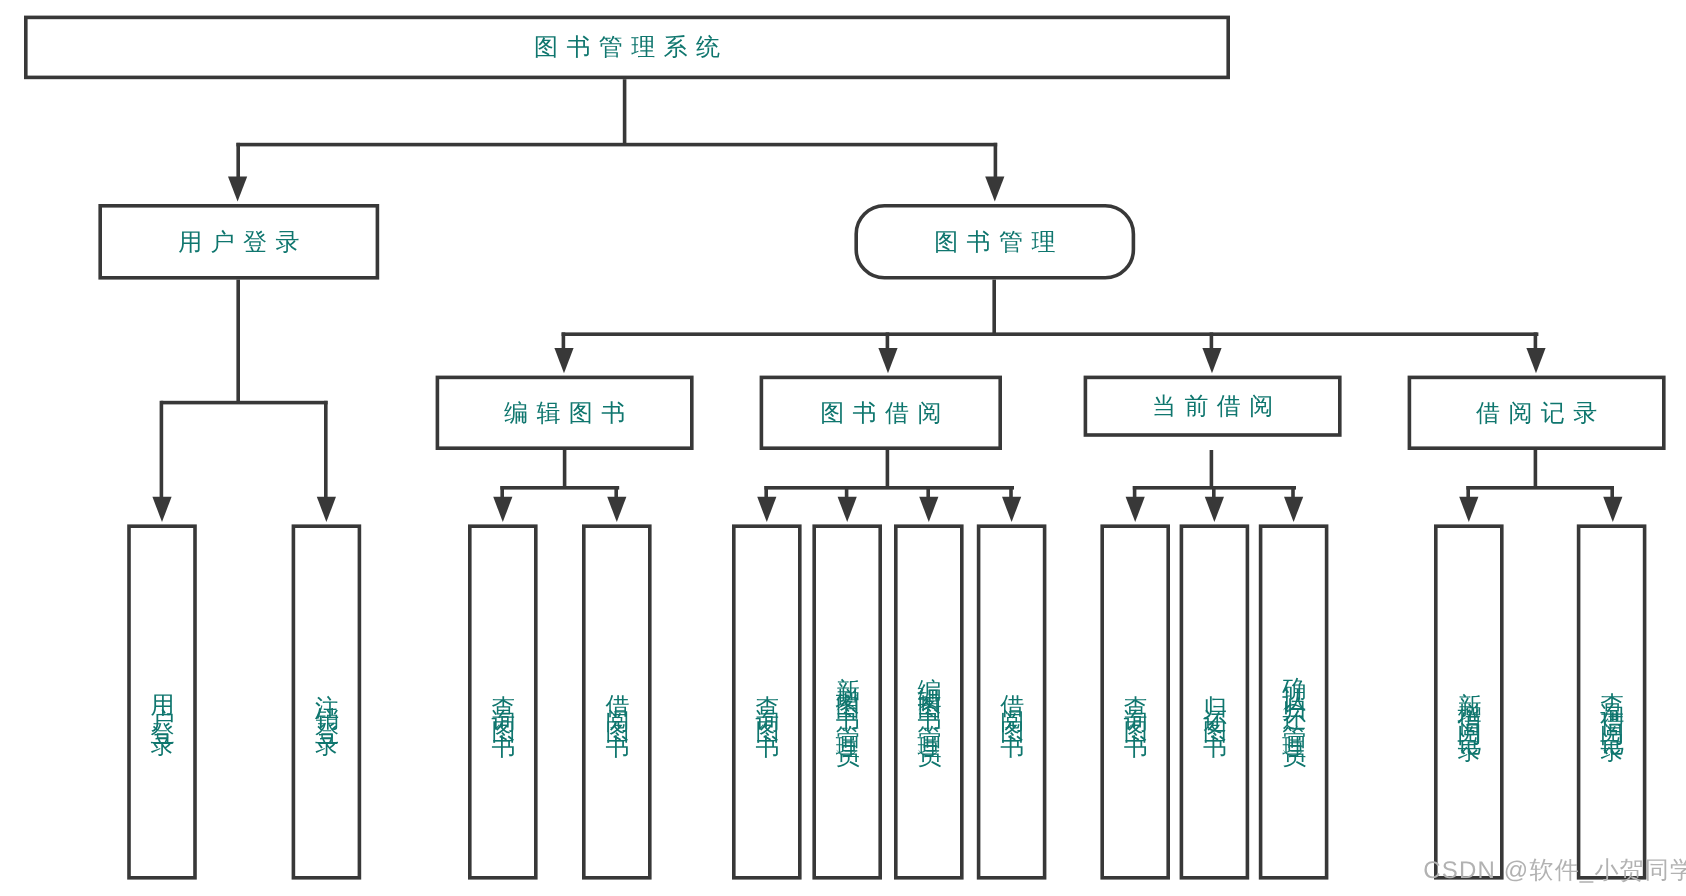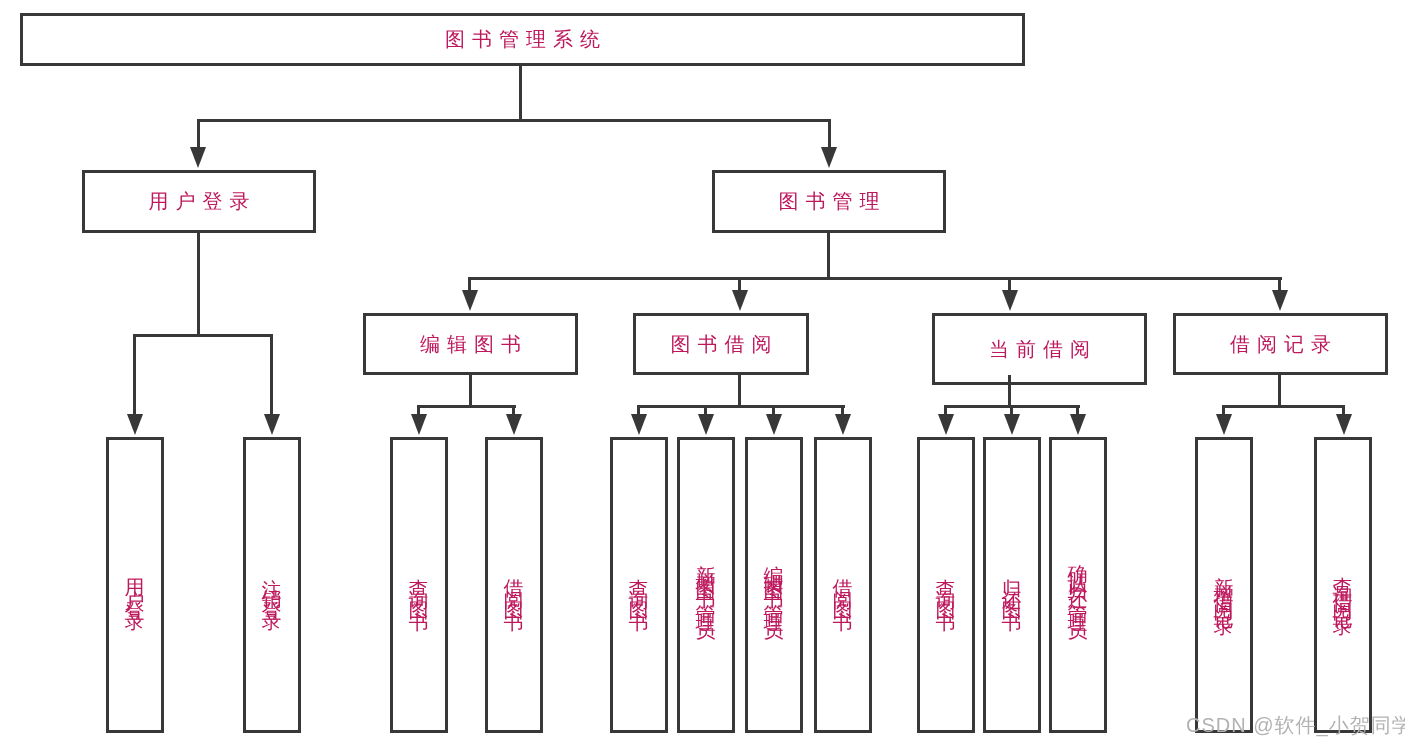--- a/index.html
+++ b/index.html
@@ -14,21 +14,21 @@
   }
   .box {
     position: absolute;
     box-sizing: border-box;
     border: 3px solid #383838;
     background: #ffffff;
     display: flex;
     align-items: center;
     justify-content: center;
     font-size: 20px;
-    color: #be185d;
+    color: #0f766e;
   }
   .hbox { letter-spacing: 7px; text-indent: 7px; }
   .vbox {
     writing-mode: vertical-rl;
     text-orientation: mixed;
     letter-spacing: 11px;
     line-height: 1;
   }
   .vbox.tight { letter-spacing: 8px; }
   .hline, .vline { position: absolute; background: #383838; }
@@ -58,43 +58,43 @@
   <div class="box hbox" style="left:20px; top:13px; width:1005px; height:53px;">图书管理系统</div>
 
   <div class="vline" style="left:519px; top:66px; width:3px; height:55px;"></div>
   <div class="hline" style="left:197px; top:119px; width:634px; height:3px;"></div>
   <div class="vline" style="left:197px; top:119px; width:3px; height:32px;"></div>
   <div class="arrow" style="left:190px; top:147px;"></div>
   <div class="vline" style="left:828px; top:119px; width:3px; height:32px;"></div>
   <div class="arrow" style="left:821px; top:147px;"></div>
 
   <div class="box hbox" style="left:82px; top:170px; width:234px; height:63px;">用户登录</div>
-  <div class="box hbox" style="left:712px; top:170px; width:234px; height:63px;">图书管理</div>
+  <div class="box hbox" style="left:712px; top:170px; width:234px; height:63px;border-radius:25px;">图书管理</div>
 
   <div class="vline" style="left:197px; top:233px; width:3px; height:103px;"></div>
   <div class="hline" style="left:134px; top:334px; width:139px; height:3px;"></div>
   <div class="vline" style="left:133px; top:334px; width:3px; height:83px;"></div>
   <div class="arrow" style="left:127px; top:414px;"></div>
   <div class="vline" style="left:270px; top:334px; width:3px; height:83px;"></div>
   <div class="arrow" style="left:264px; top:414px;"></div>
 
   <div class="vline" style="left:827px; top:233px; width:3px; height:46px;"></div>
   <div class="hline" style="left:468px; top:277px; width:814px; height:3px;"></div>
   <div class="vline" style="left:468px; top:277px; width:3px; height:16px;"></div>
   <div class="arrow" style="left:462px; top:290px;"></div>
   <div class="vline" style="left:738px; top:277px; width:3px; height:16px;"></div>
   <div class="arrow" style="left:732px; top:290px;"></div>
   <div class="vline" style="left:1008px; top:277px; width:3px; height:16px;"></div>
   <div class="arrow" style="left:1002px; top:290px;"></div>
   <div class="vline" style="left:1278px; top:277px; width:3px; height:16px;"></div>
   <div class="arrow" style="left:1272px; top:290px;"></div>
 
   <div class="box hbox" style="left:363px; top:313px; width:215px; height:62px;">编辑图书</div>
-  <div class="box hbox" style="left:633px; top:313px; width:176px; height:62px;">图书借阅</div>
-  <div class="box hbox" style="left:903px; top:313px; width:215px; height:72px;margin-left:29px;">当前借阅</div>
+  <div class="box hbox" style="left:633px; top:313px; width:202px; height:62px;">图书借阅</div>
+  <div class="box hbox" style="left:903px; top:313px; width:215px; height:51px;">当前借阅</div>
   <div class="box hbox" style="left:1173px; top:313px; width:215px; height:62px;">借阅记录</div>
 
   <div class="vline" style="left:469px; top:375px; width:3px; height:32px;"></div>
   <div class="hline" style="left:417px; top:405px; width:99px; height:3px;"></div>
   <div class="vline" style="left:417px; top:405px; width:3px; height:12px;"></div>
   <div class="arrow" style="left:411px; top:414px;"></div>
   <div class="vline" style="left:512px; top:405px; width:3px; height:12px;"></div>
   <div class="arrow" style="left:506px; top:414px;"></div>
 
   <div class="vline" style="left:738px; top:375px; width:3px; height:32px;"></div>

